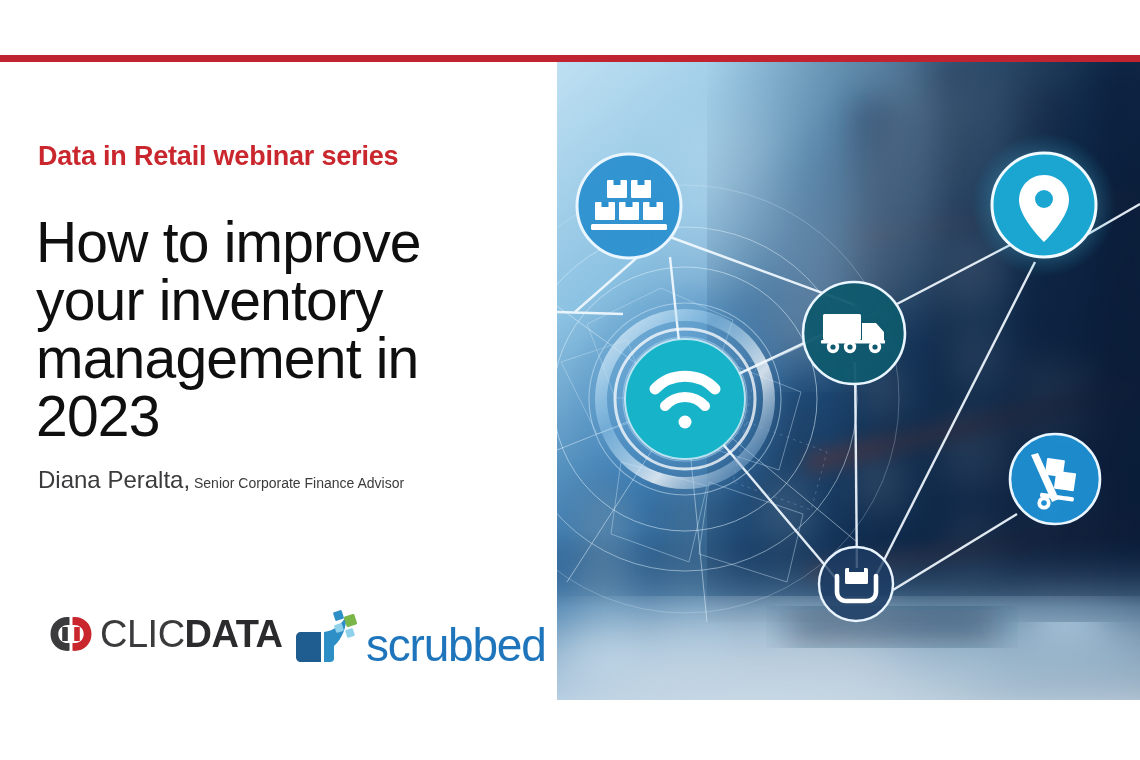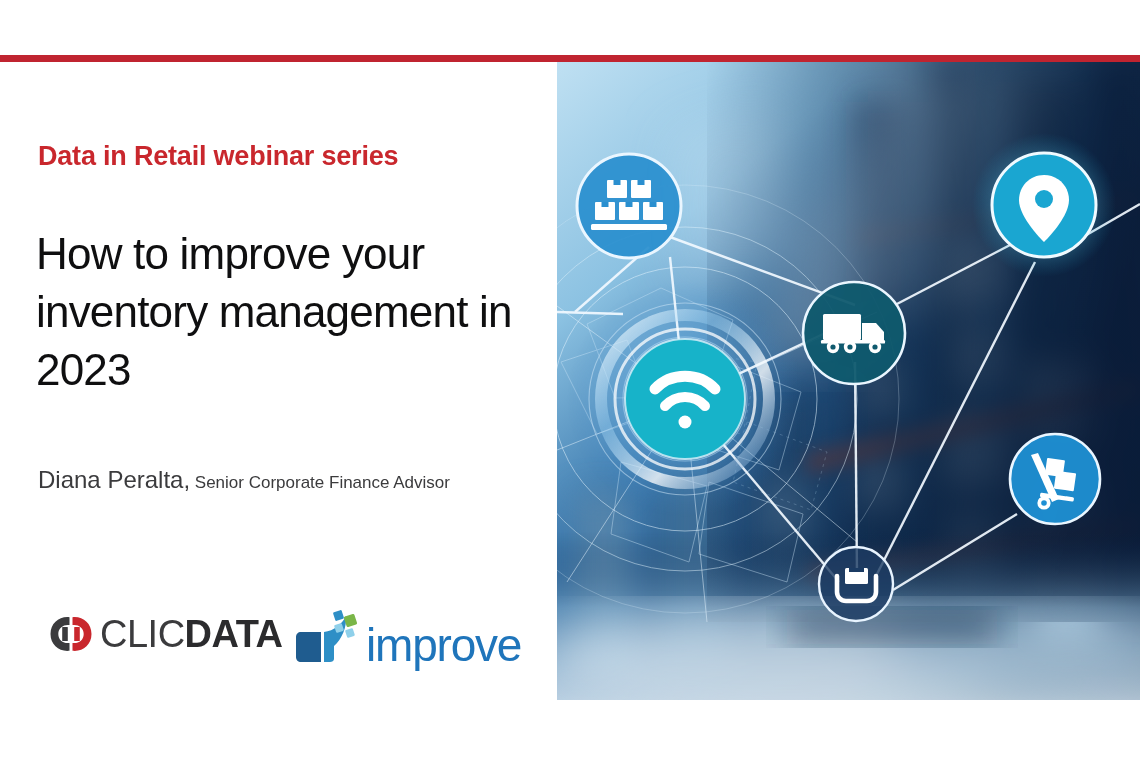--- a/index.html
+++ b/index.html
@@ -60,43 +60,43 @@
     font-size: 27px;
     font-weight: bold;
     color: #c9272d;
     letter-spacing: -0.2px;
     white-space: nowrap;
   }
 
   .headline {
     position: absolute;
     left: 36px;
-    top: 163px;
+    top: 151px;
     width: 500px;
-    font-size: 44px;
+    font-size: 57px;
     line-height: 58px;
     font-weight: normal;
     color: #0f0f10;
     letter-spacing: -0.8px;
   }
 
   .presenters {
     position: absolute;
     left: 38px;
     top: 405px;
     width: 500px;
   }
   .presenter-line {
     font-size: 20px;
     line-height: 26px;
     color: #3b3b3d;
     white-space: nowrap;
   }
   .presenter-name { font-size: 24px; }
-  .presenter-role { font-size: 17px; }
+  .presenter-role { font-size: 14px; }
 
   
   .logo-row {
     position: absolute;
     left: 32px;
     top: 545px;
     width: 500px;
     height: 70px;
   }
 
@@ -198,21 +198,21 @@
 
             <path d="M6 30 C6 27 8 25 11 25 L31 25 L31 55 L11 55 C8 55 6 53 6 50 Z" fill="#1f5c8f"></path>
 
             <path d="M34 25 C44 24 52 17 56 9 C57 20 52 32 44 39 L44 52 C44 54 42 55 40 55 L34 55 Z" fill="#2e8fc6"></path>
 
             <rect x="44" y="4" width="9" height="9" rx="1.2" transform="rotate(-18 48.5 8.5)" fill="#2e8fc6"></rect>
             <rect x="55" y="8" width="11" height="11" rx="1.4" transform="rotate(-18 60.5 13.5)" fill="#7ab648"></rect>
             <rect x="45" y="17" width="8" height="8" rx="1.1" transform="rotate(-18 49 21)" fill="#8fd0ea"></rect>
             <rect x="56" y="22" width="8" height="8" rx="1.1" transform="rotate(-18 60 26)" fill="#8fd0ea"></rect>
           </svg>
-          <div class="sc-word">improve</div>
+          <div class="sc-word">scrubbed</div>
         </div>
 
       </div>
     </div>
 
     <div class="photo-panel">
       <svg class="photo-art" viewBox="0 0 583 638" preserveAspectRatio="none">
         <defs>
           <linearGradient id="bgGrad" x1="0" y1="0" x2="0.75" y2="1">
             <stop offset="0%" stop-color="#bfe0f2"></stop>

